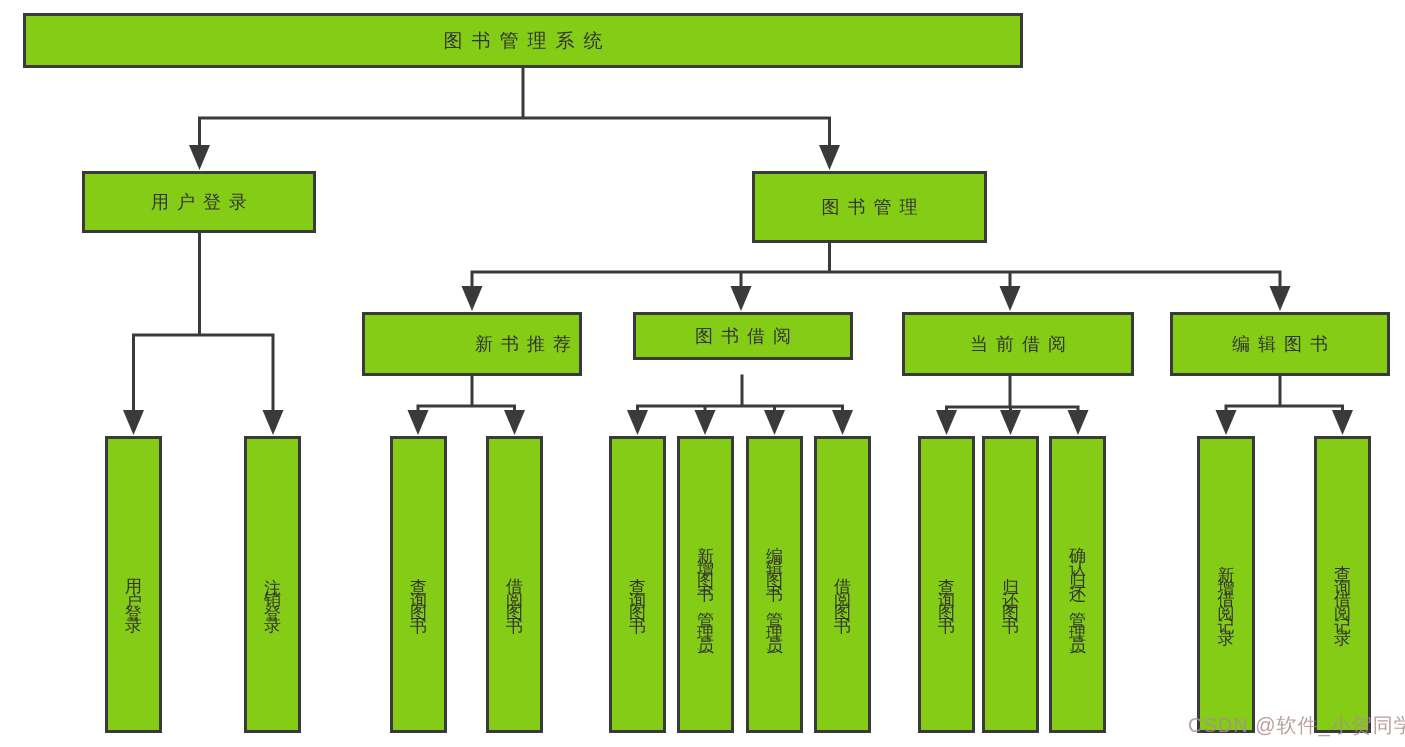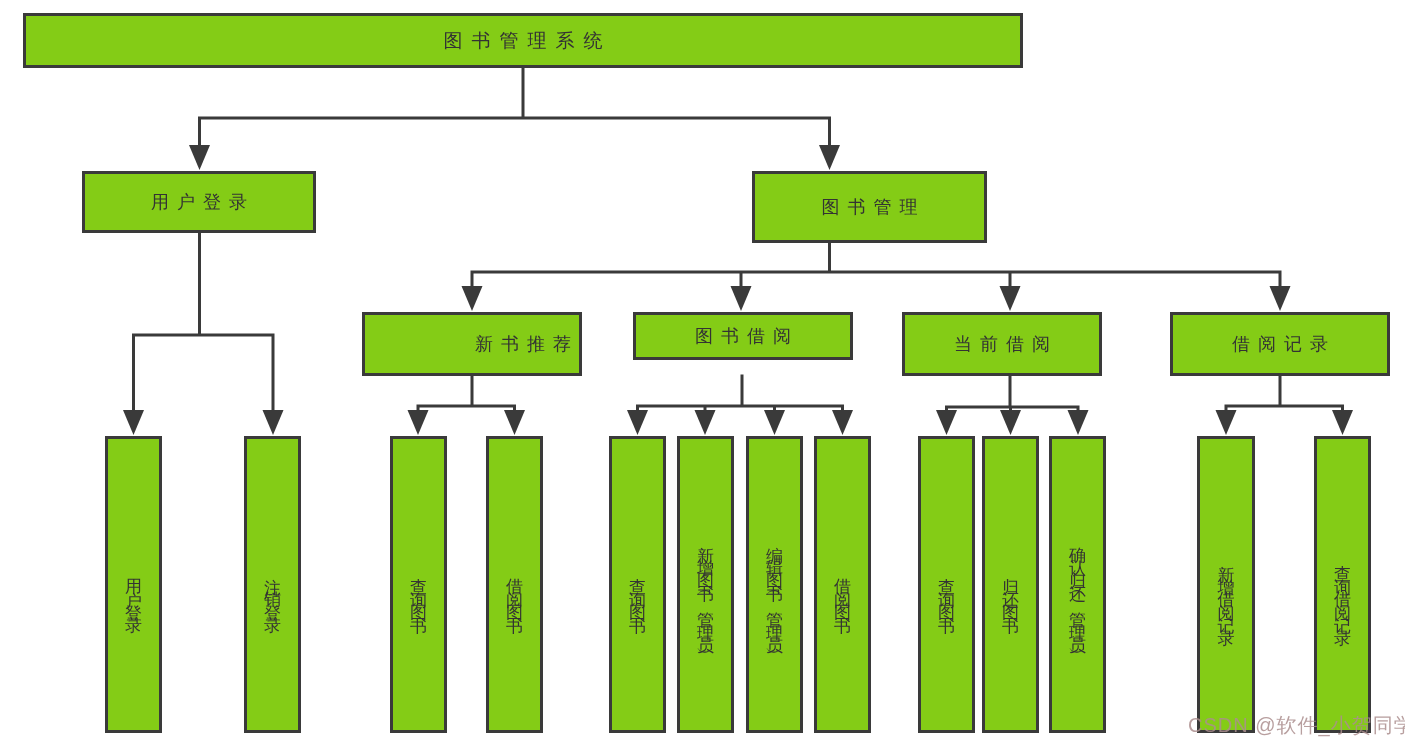--- a/index.html
+++ b/index.html
@@ -105,25 +105,25 @@
   <div class="node" style="left:712px; top:171px; width:235px; height:72px;margin-left:40px;">
     <span class="h-label">图书管理</span>
   </div>
 
   <div class="node" style="left:362px; top:312px; width:220px; height:64px;justify-content:flex-end;">
     <span class="h-label">新书推荐</span>
   </div>
   <div class="node" style="left:633px; top:312px; width:220px; height:48px;">
     <span class="h-label">图书借阅</span>
   </div>
-  <div class="node" style="left:902px; top:312px; width:200px; height:64px;">
+  <div class="node" style="left:902px; top:312px; width:232px; height:64px;">
     <span class="h-label">当前借阅</span>
   </div>
   <div class="node" style="left:1170px; top:312px; width:220px; height:64px;">
-    <span class="h-label">借阅记录</span>
+    <span class="h-label">编辑图书</span>
   </div>
 
   <div class="node leaf" style="left:105px; top:436px; width:57px; height:297px;">
     <span class="v-label">用户登录</span>
   </div>
   <div class="node leaf" style="left:244px; top:436px; width:57px; height:297px;">
     <span class="v-label">注销登录</span>
   </div>
 
   <div class="node leaf" style="left:390px; top:436px; width:57px; height:297px;">

